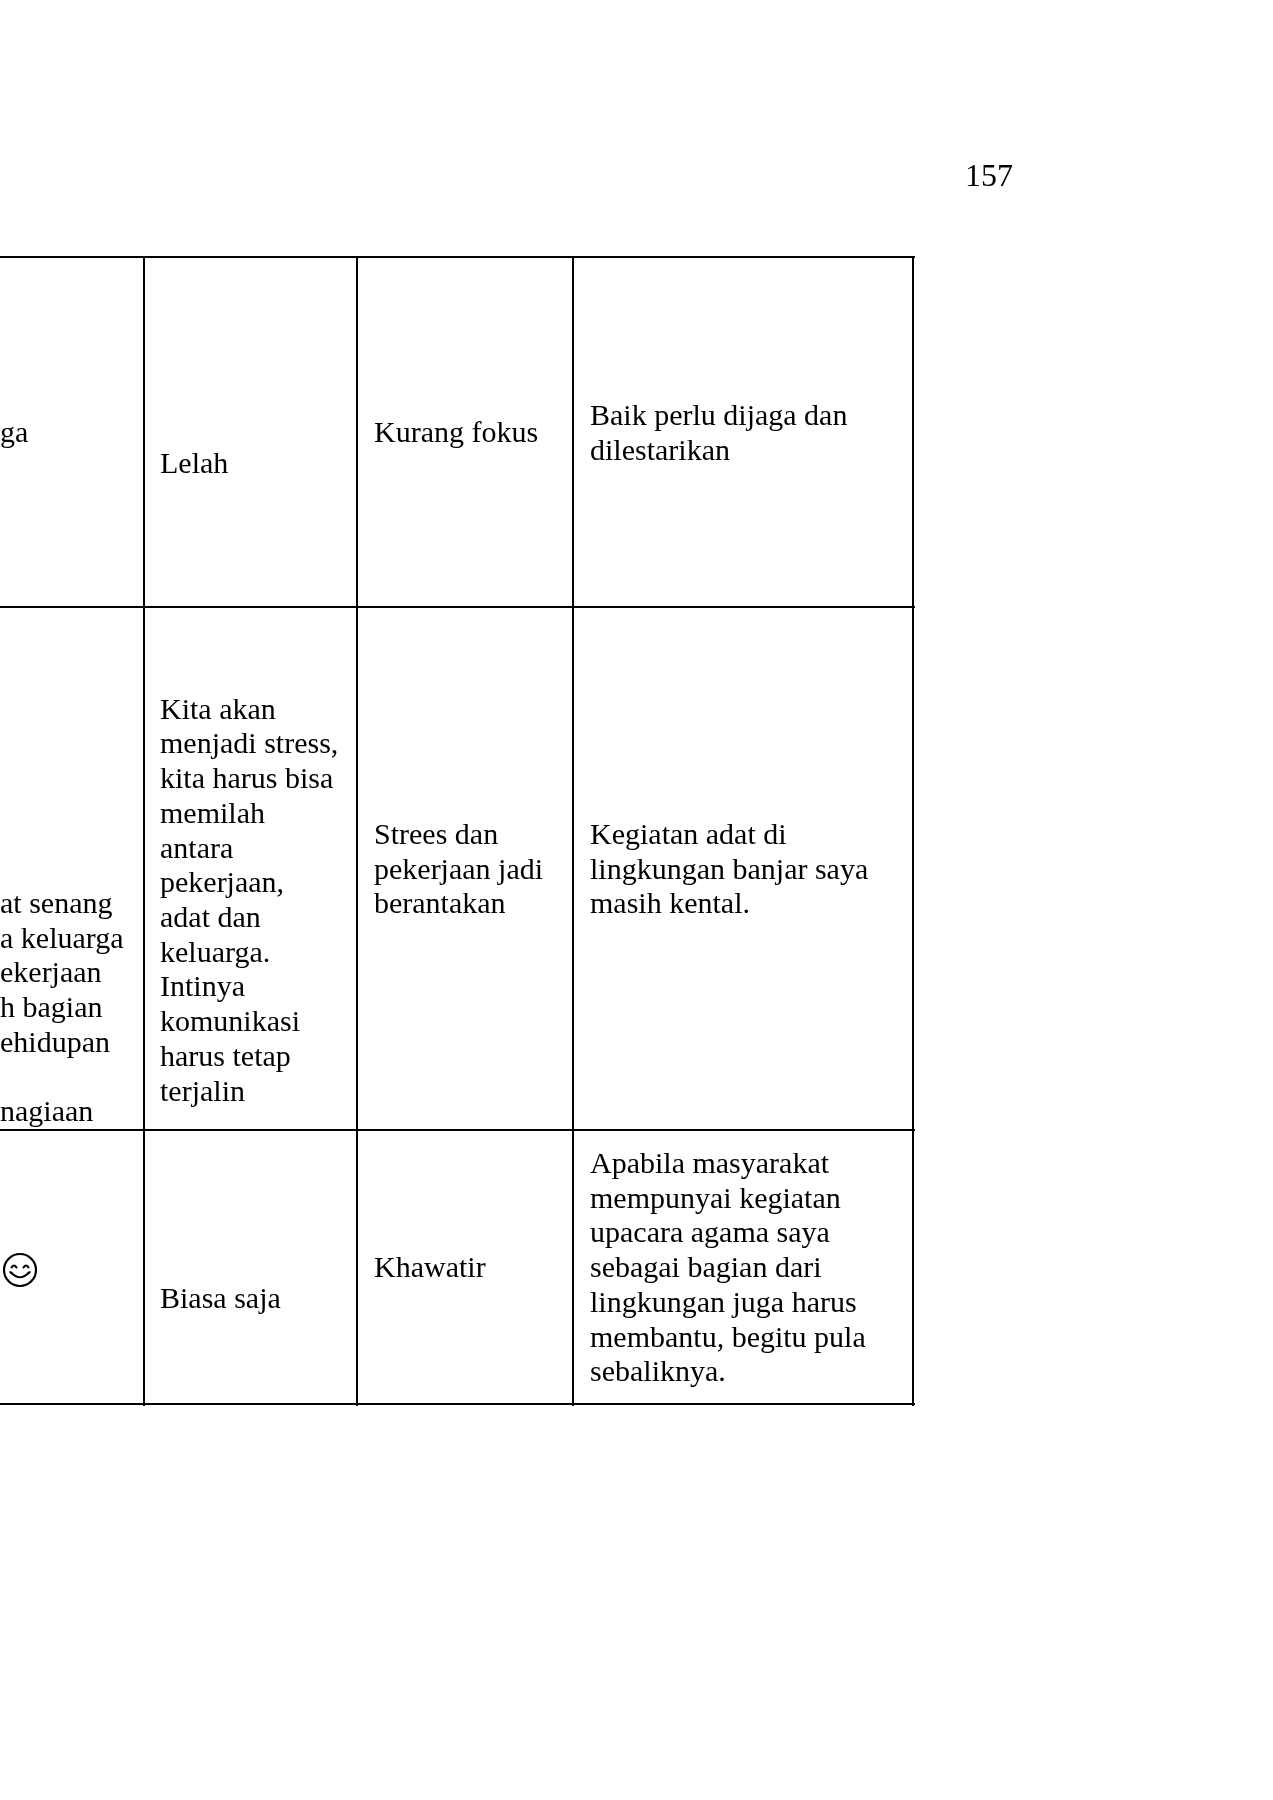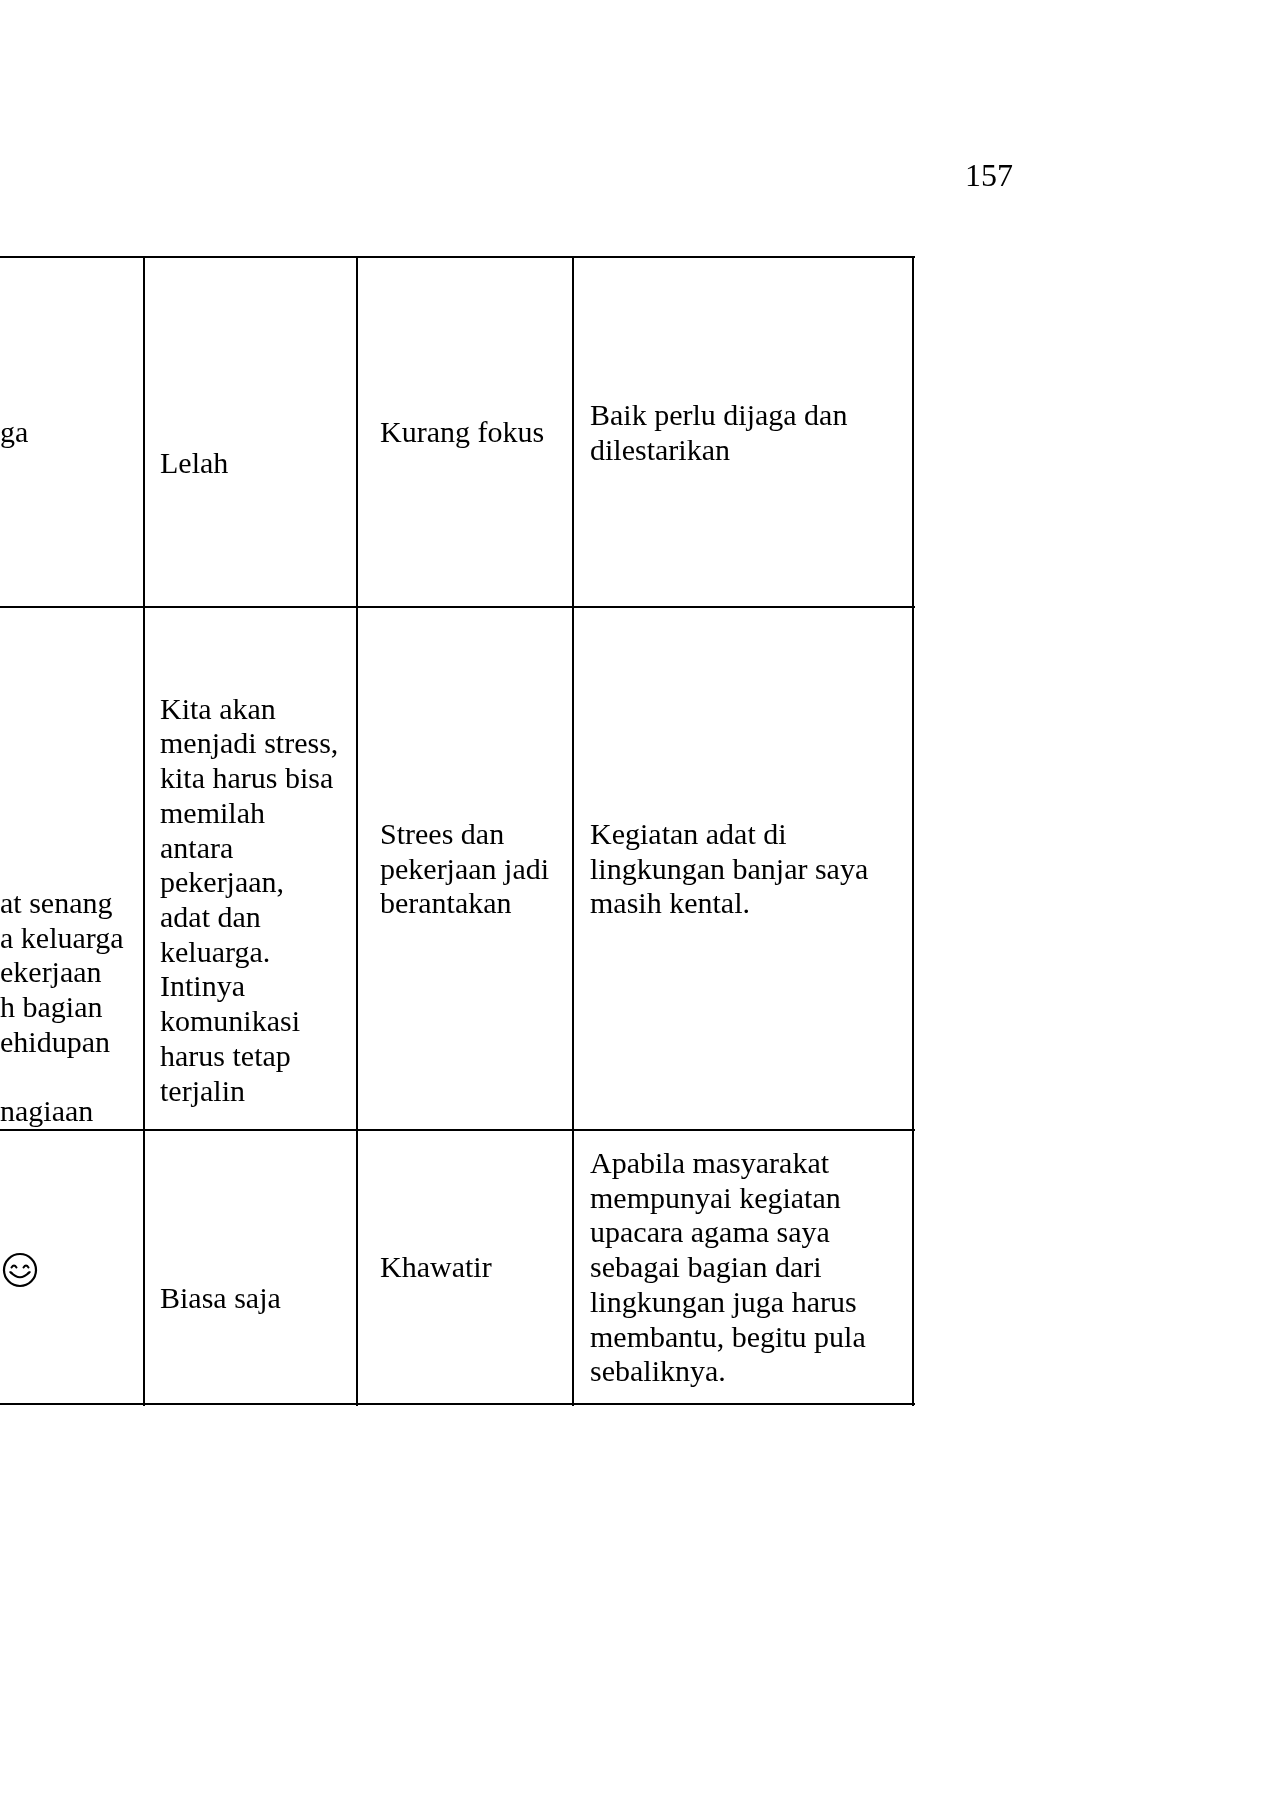--- a/index.html
+++ b/index.html
@@ -53,21 +53,21 @@
     overflow: hidden;
     font-size: 30px;
     line-height: 34.7px;
   }
   .cell .txt {
     white-space: pre;
     display: block;
   }
   .c0 { left: 0; width: 143px; padding-left: 0; align-items: center; }
   .c1 { left: 146px; width: 210px; padding-left: 14px; margin-top: 31px; }
-  .c2 { left: 359px; width: 213px; padding-left: 21px; }
+  .c2 { left: 359px; width: 213px; padding-left: 15px; }
   .c3 { left: 575px; width: 337px; padding-left: 15px; }
   .r0 { top: 259px; height: 347px; }
   .r1 { top: 609px; height: 520px; }
   .r2 { top: 1132px; height: 271px; }
   .c0.r1 { align-items: flex-end; padding-top: 113px; }
   .smiley {
     display: block;
     width: 36px;
     height: 36px;
     margin-left: 2px;

